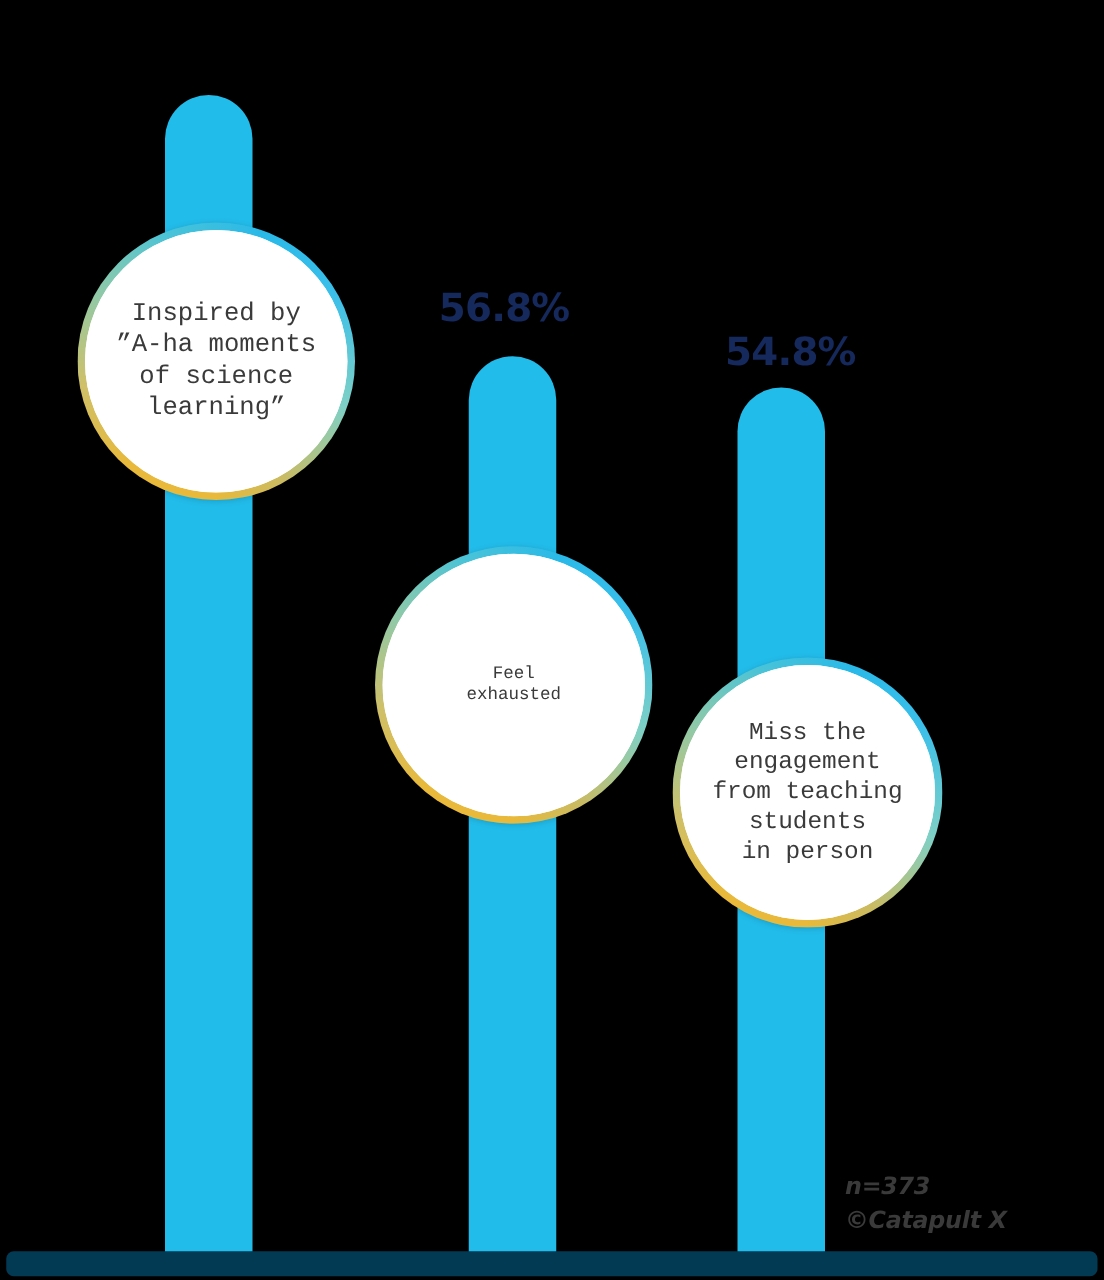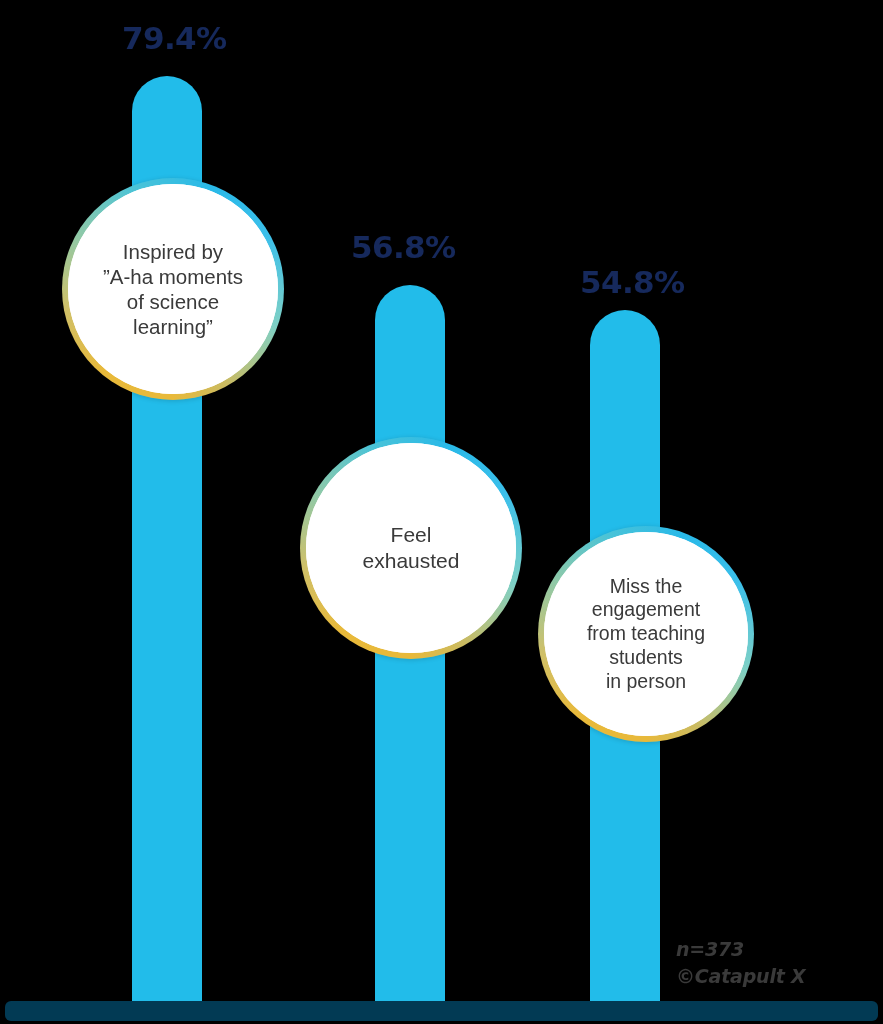--- a/index.html
+++ b/index.html
@@ -78,30 +78,30 @@
     border-radius: 50%;
     background: #ffffff;
     display: flex;
     align-items: center;
     justify-content: center;
   }
   .callout-text {
     color: #3a3a3a;
     text-align: center;
     line-height: 1.22;
-    font-family: Liberation Sans, sans-serif;
+    font-family: Liberation Mono, monospace;
     white-space: pre-line;
     padding: 0 6px;
   }
 
   #callout-0 { left: 62px;  top: 178px; width: 222px; height: 222px; }
   #callout-0 .callout-text { font-size: 20.5px; }
 
   #callout-1 { left: 300px; top: 437px; width: 222px; height: 222px; }
-  #callout-1 .callout-text { font-size: 21px; }
+  #callout-1 .callout-text { font-size: 14px; }
 
   #callout-2 { left: 538px; top: 526px; width: 216px; height: 216px; justify-content: center; }
   #callout-2 .callout-text { font-size: 19.5px; }
 
   
   #footnote {
     position: absolute;
     left: 676px;
     top: 936px;
     color: #3a3a3a;
@@ -126,21 +126,20 @@
 </style>
 </head>
 <body>
 
 <div id="chart-root">
 
   <div class="bar" id="bar-0"></div>
   <div class="bar" id="bar-1"></div>
   <div class="bar" id="bar-2"></div>
 
-  <div class="pct-label" id="pct-0">79.4%</div>
   <div class="pct-label" id="pct-1">56.8%</div>
   <div class="pct-label" id="pct-2">54.8%</div>
 
   <div class="callout" id="callout-0">
     <div class="callout-inner">
       <div class="callout-text">Inspired by
 ”A-ha moments
 of science
 learning”</div>
     </div>

